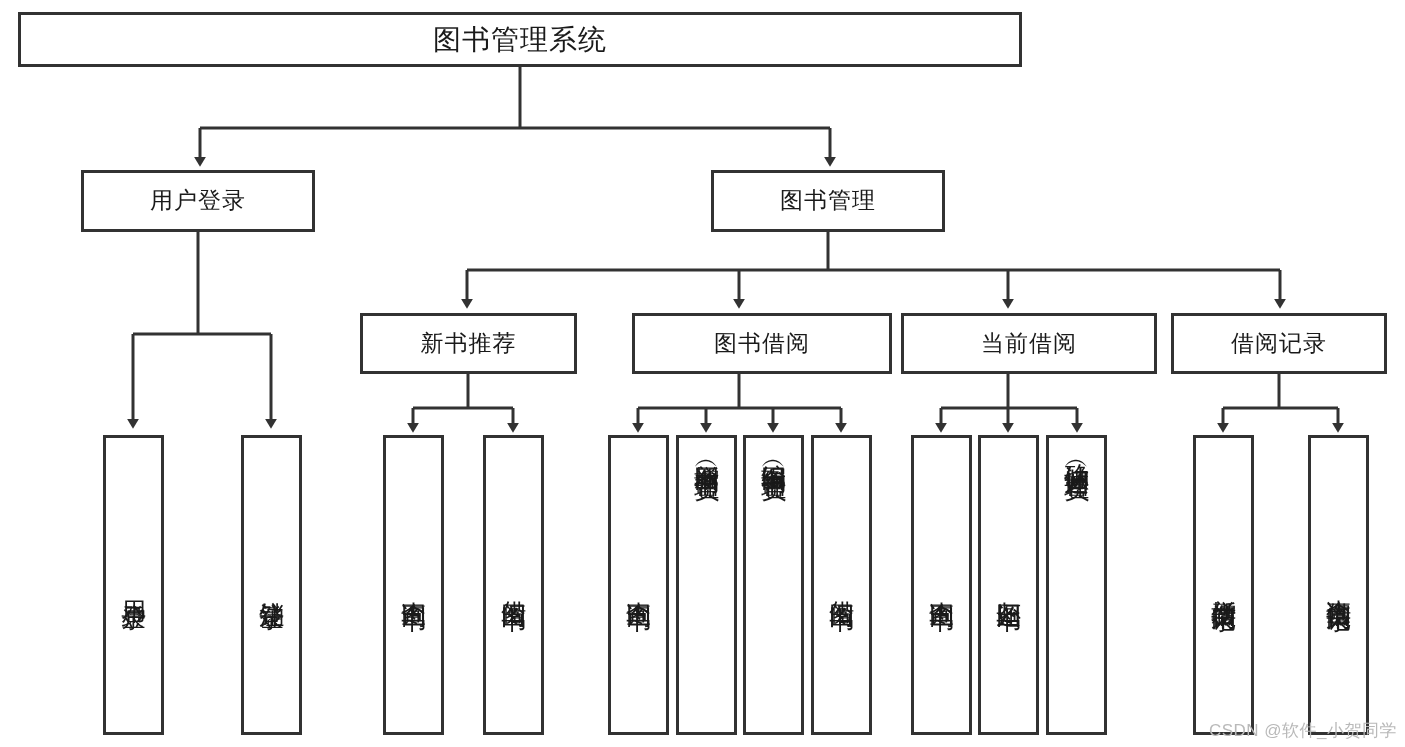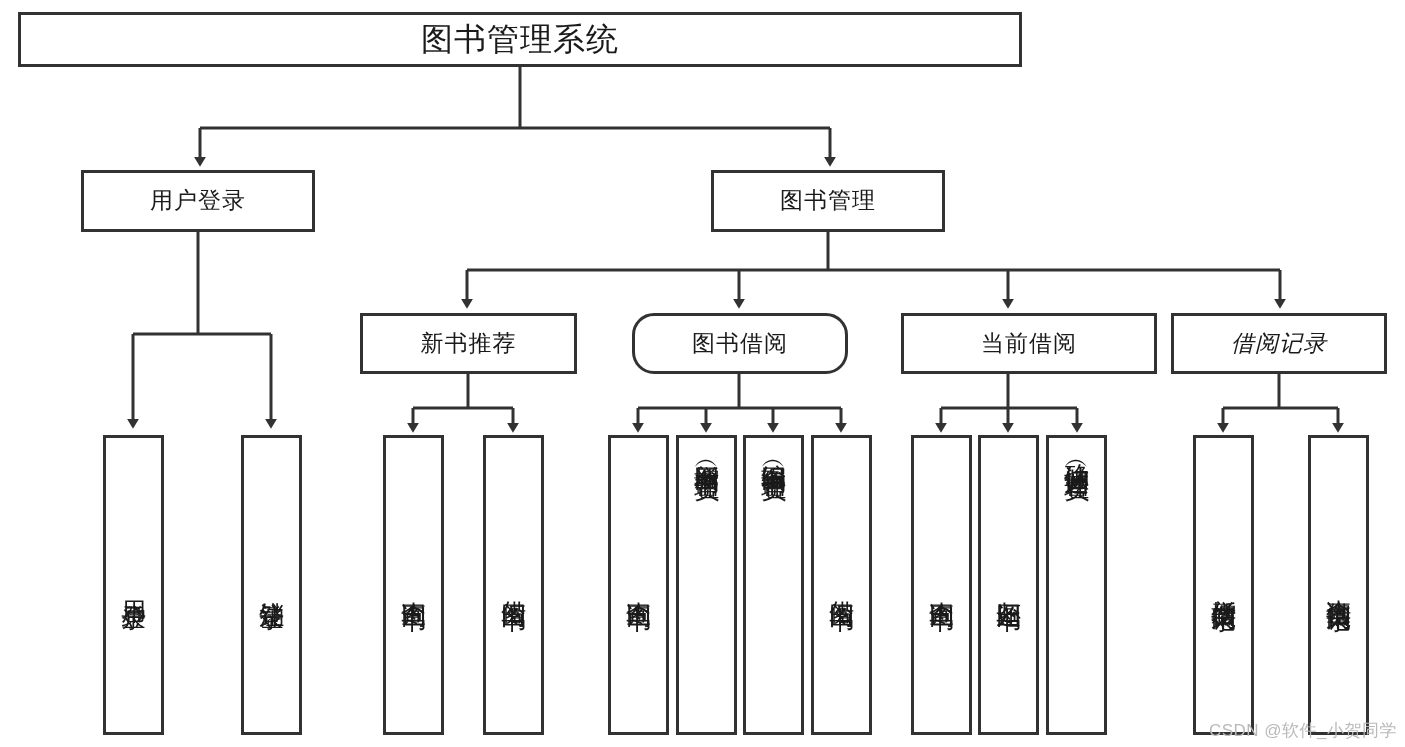--- a/index.html
+++ b/index.html
@@ -41,21 +41,21 @@
     text-align: center;
     line-height: 1.18;
   }
   
   .node.h .node-label {
     font-size: 23px;
     letter-spacing: 1px;
     white-space: nowrap;
   }
   .node.root .node-label {
-    font-size: 32px;
+    font-size: 28px;
   }
   
   .node.v {
     align-items: flex-start;
     justify-content: center;
     padding-top: 6px;
   }
   .node.v .node-label {
     writing-mode: vertical-rl;
     text-orientation: upright;
@@ -145,29 +145,29 @@
   </div>
 
   <div class="node h" style="left:360px; top:313px; width:217px; height:61px;">
     <span class="node-label">新书推荐</span>
   </div>
 
   <div class="node h" style="left:711px; top:170px; width:234px; height:62px;">
     <span class="node-label">图书管理</span>
   </div>
 
-  <div class="node h" style="left:632px; top:313px; width:216px; height:61px;border-radius:22px;">
+  <div class="node h" style="left:632px; top:313px; width:260px; height:61px;">
     <span class="node-label">图书借阅</span>
   </div>
 
   <div class="node h" style="left:901px; top:313px; width:256px; height:61px;">
     <span class="node-label">当前借阅</span>
   </div>
 
-  <div class="node h" style="left:1171px; top:313px; width:216px; height:61px;font-style:italic;">
+  <div class="node h" style="left:1171px; top:313px; width:216px; height:61px;">
     <span class="node-label">借阅记录</span>
   </div>
 
   <div class="node v center" style="left:103px; top:435px; width:61px; height:300px;">
     <span class="node-label">用户登录</span>
   </div>
 
   <div class="node v center" style="left:241px; top:435px; width:61px; height:300px;">
     <span class="node-label">注销登录</span>
   </div>

